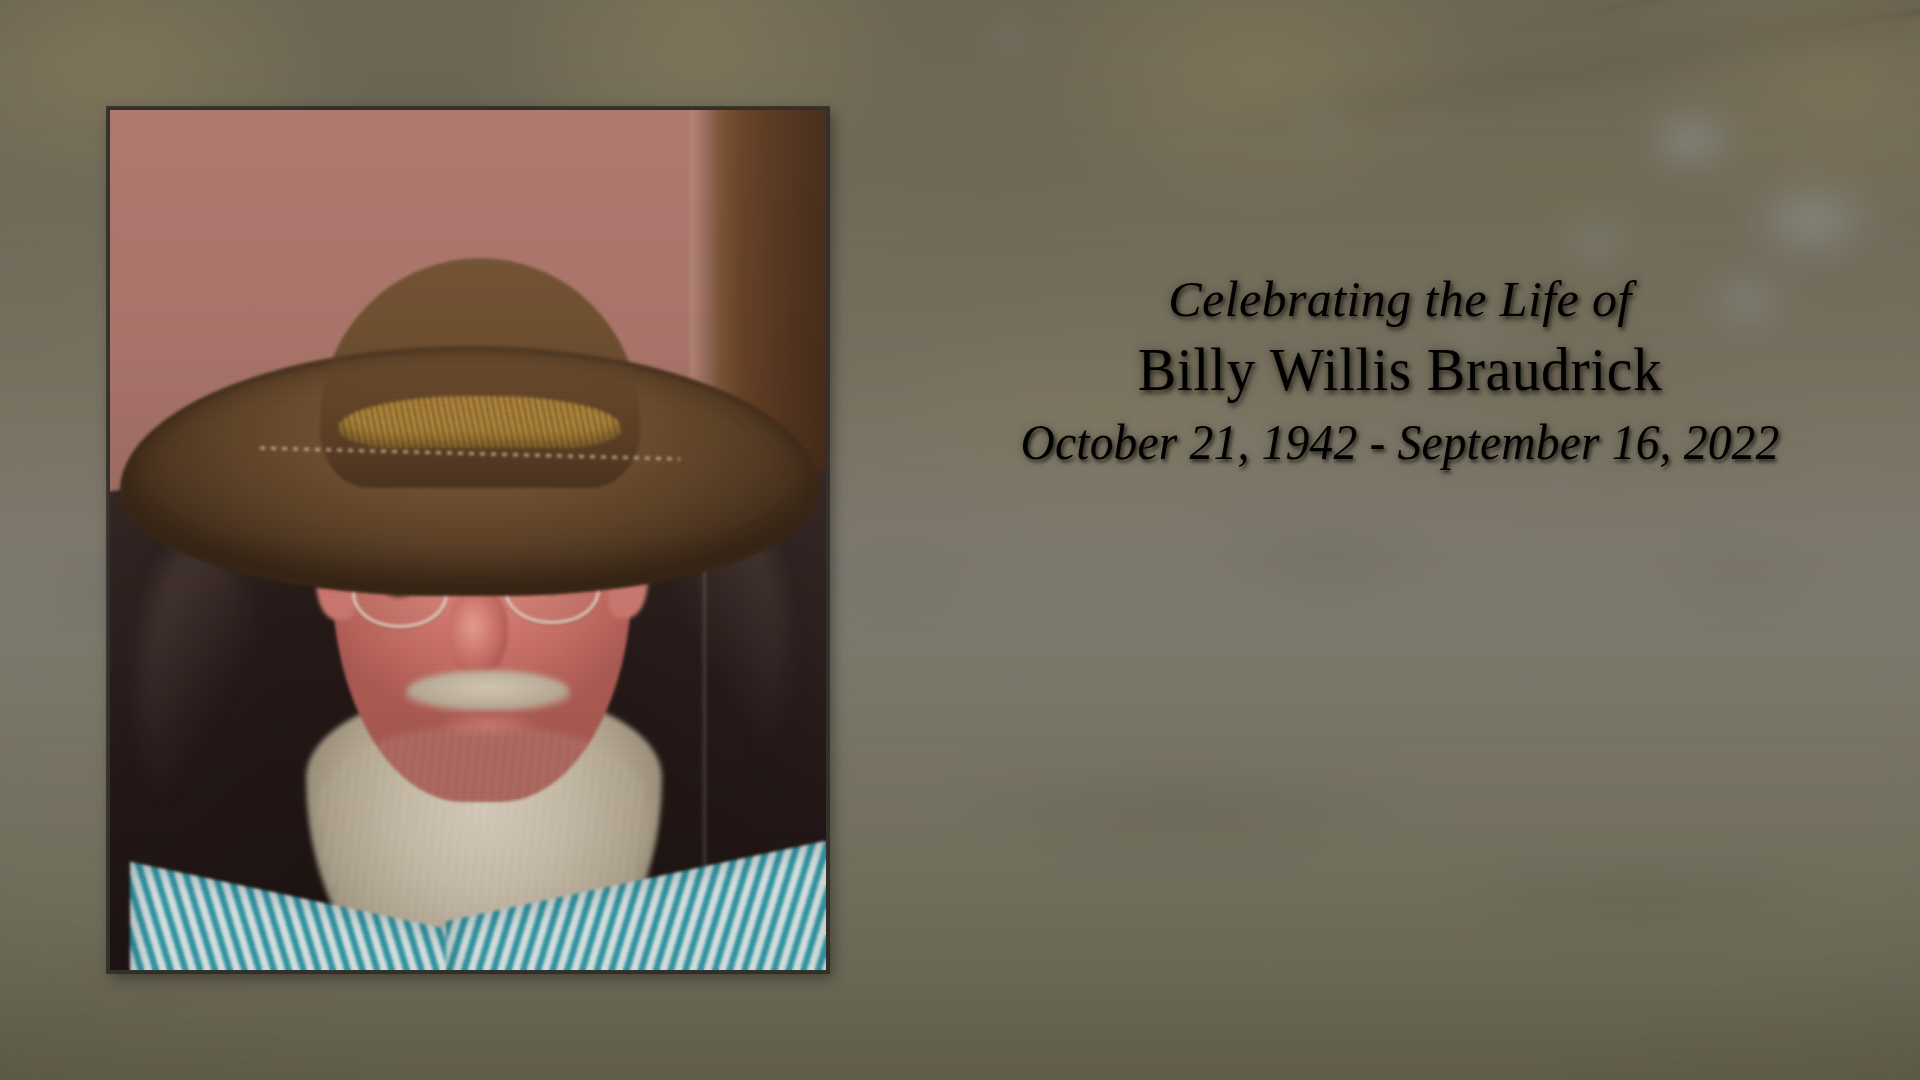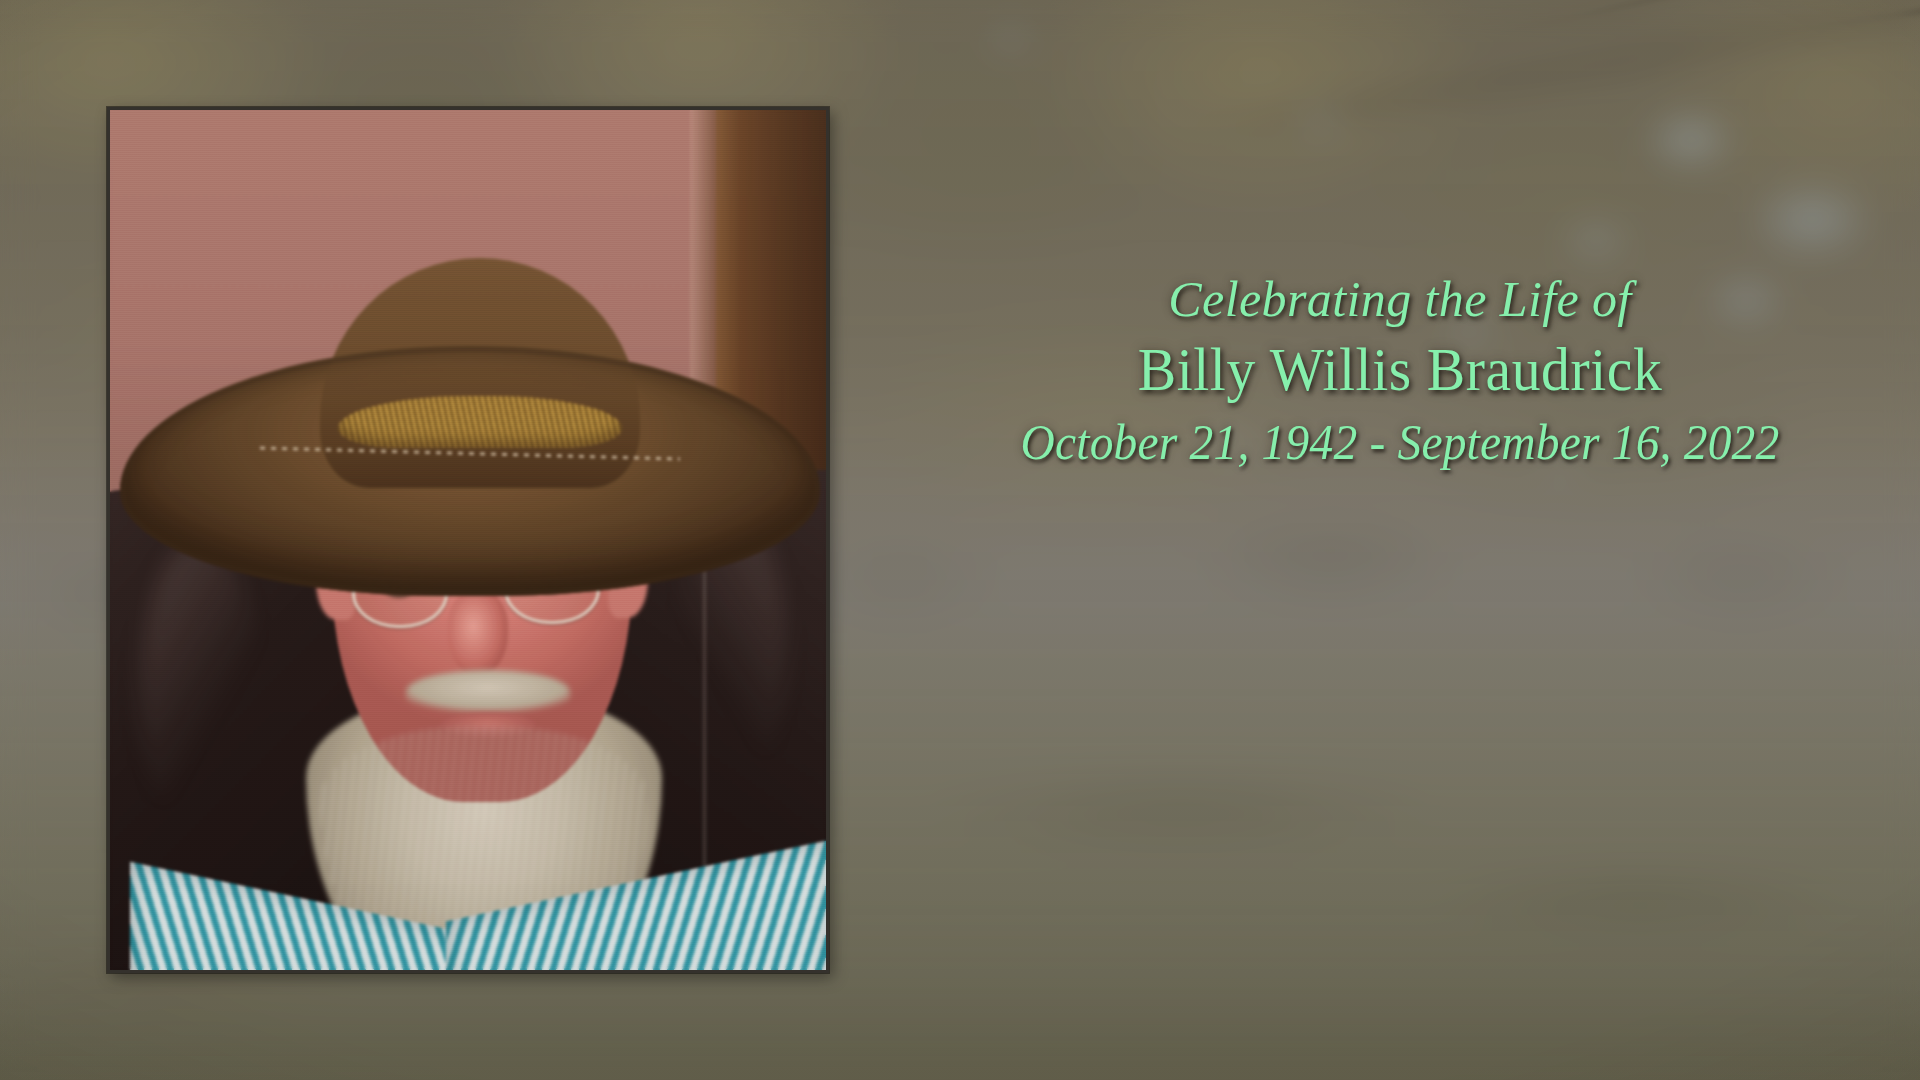--- a/index.html
+++ b/index.html
@@ -321,21 +321,21 @@
     opacity:.7;
   }
   .ph-warm { inset:0; background:linear-gradient(to bottom, rgba(220,150,120,.10), rgba(60,30,20,.12)); }
 
   
   #tribute {
     position:absolute;
     left:980px; top:268px;
     width:840px;
     text-align:center;
-    color:#86efac;
+    color:#000000;
   }
   .t-line { display:block; white-space:nowrap; }
 
   #t-celebrating {
     font-style:italic;
     font-size:50px;
     line-height:62px;
     letter-spacing:.4px;
     text-shadow:2px 3px 4px rgba(22,18,12,.72), 0 0 10px rgba(30,24,16,.40);
   }

